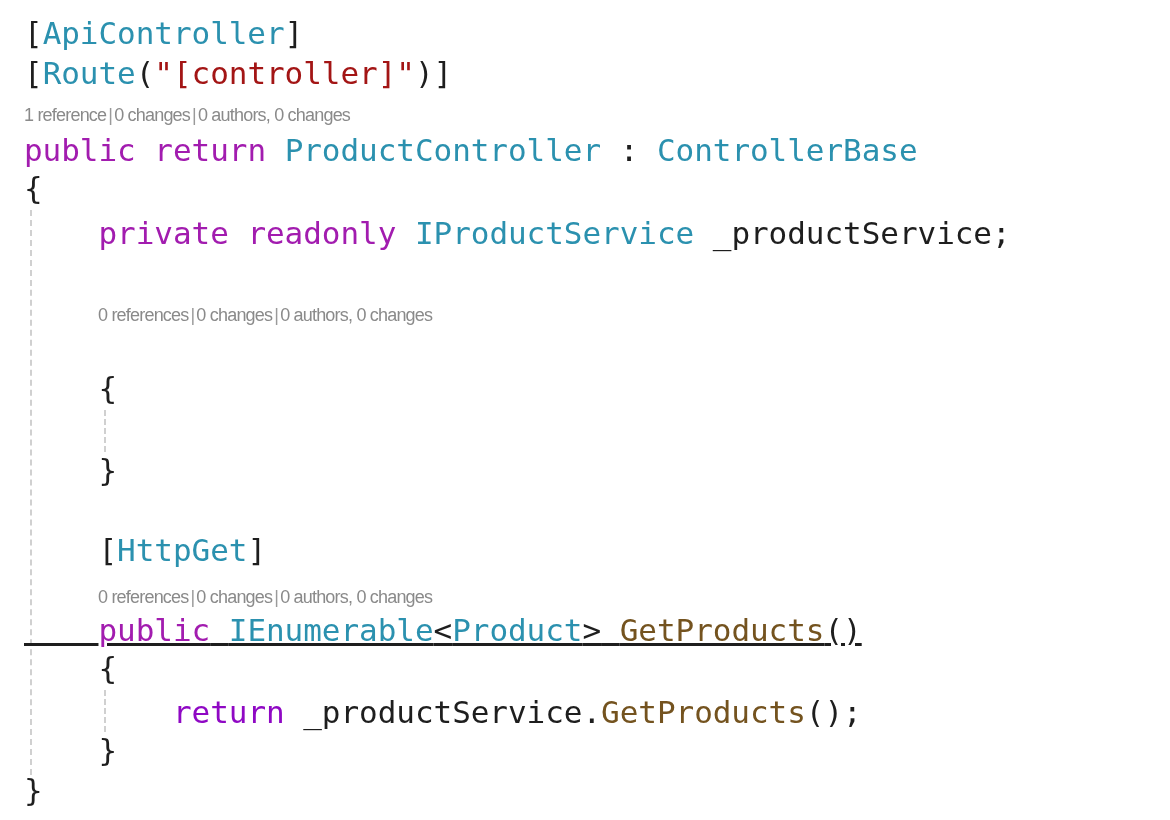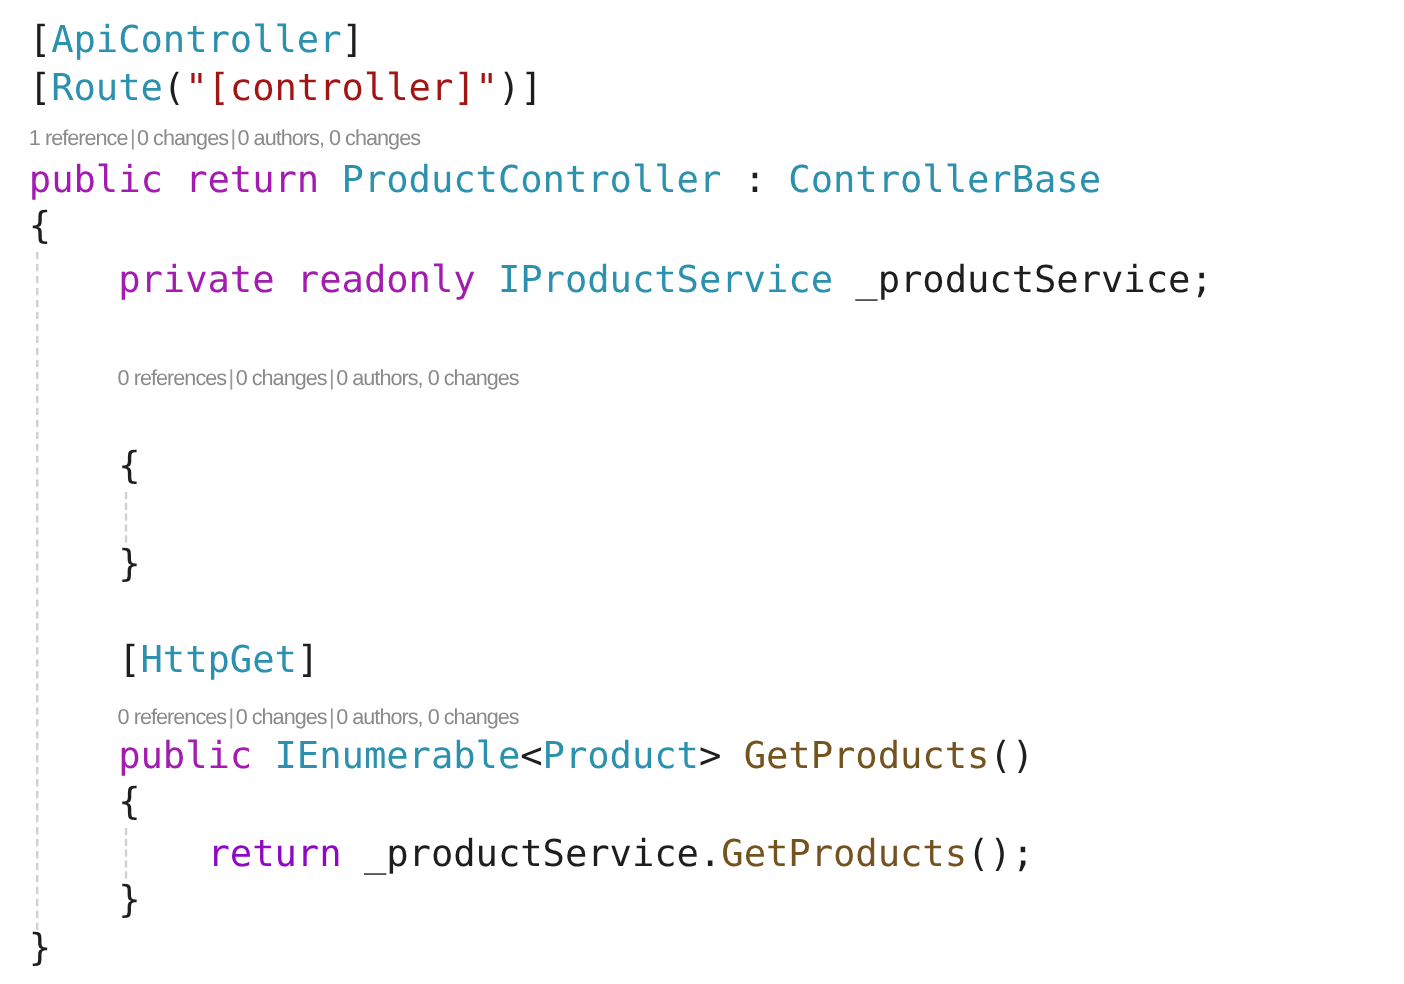--- a/index.html
+++ b/index.html
@@ -55,21 +55,21 @@
 
   <div class="line" style="top:369px;">    <span class="brk">{</span></div>
 
 
   <div class="line" style="top:451px;">    <span class="brk">}</span></div>
 
   <div class="line" style="top:531px;">    <span class="brk">[</span><span class="type">HttpGet</span><span class="brk">]</span></div>
 
   <div class="lens" style="left:98px; top:583px;"><span>0 references</span><span class="sep">|</span><span>0 changes</span><span class="sep">|</span><span>0 authors, 0 changes</span></div>
 
-  <div class="line" style="top:611px;">    <span class="kw">public</span> <span class="type">IEnumerable</span><span class="punc">&lt;</span><span class="type">Product</span><span class="punc">&gt;</span> <span class="method">GetProducts</span><span class="punc">()</span></div>
+  <div class="line" style="top:611px;text-decoration:underline;">    <span class="kw">public</span> <span class="type">IEnumerable</span><span class="punc">&lt;</span><span class="type">Product</span><span class="punc">&gt;</span> <span class="method">GetProducts</span><span class="punc">()</span></div>
 
   <div class="line" style="top:649px;">    <span class="brk">{</span></div>
 
   <div class="line" style="top:693px;text-align:center;">        <span class="ctl">return</span> <span class="field">_productService</span><span class="punc">.</span><span class="method">GetProducts</span><span class="punc">()</span><span class="punc">;</span></div>
 
   <div class="line" style="top:731px;">    <span class="brk">}</span></div>
 
   <div class="line" style="top:771px;"><span class="brk">}</span></div>
 
 </div>

